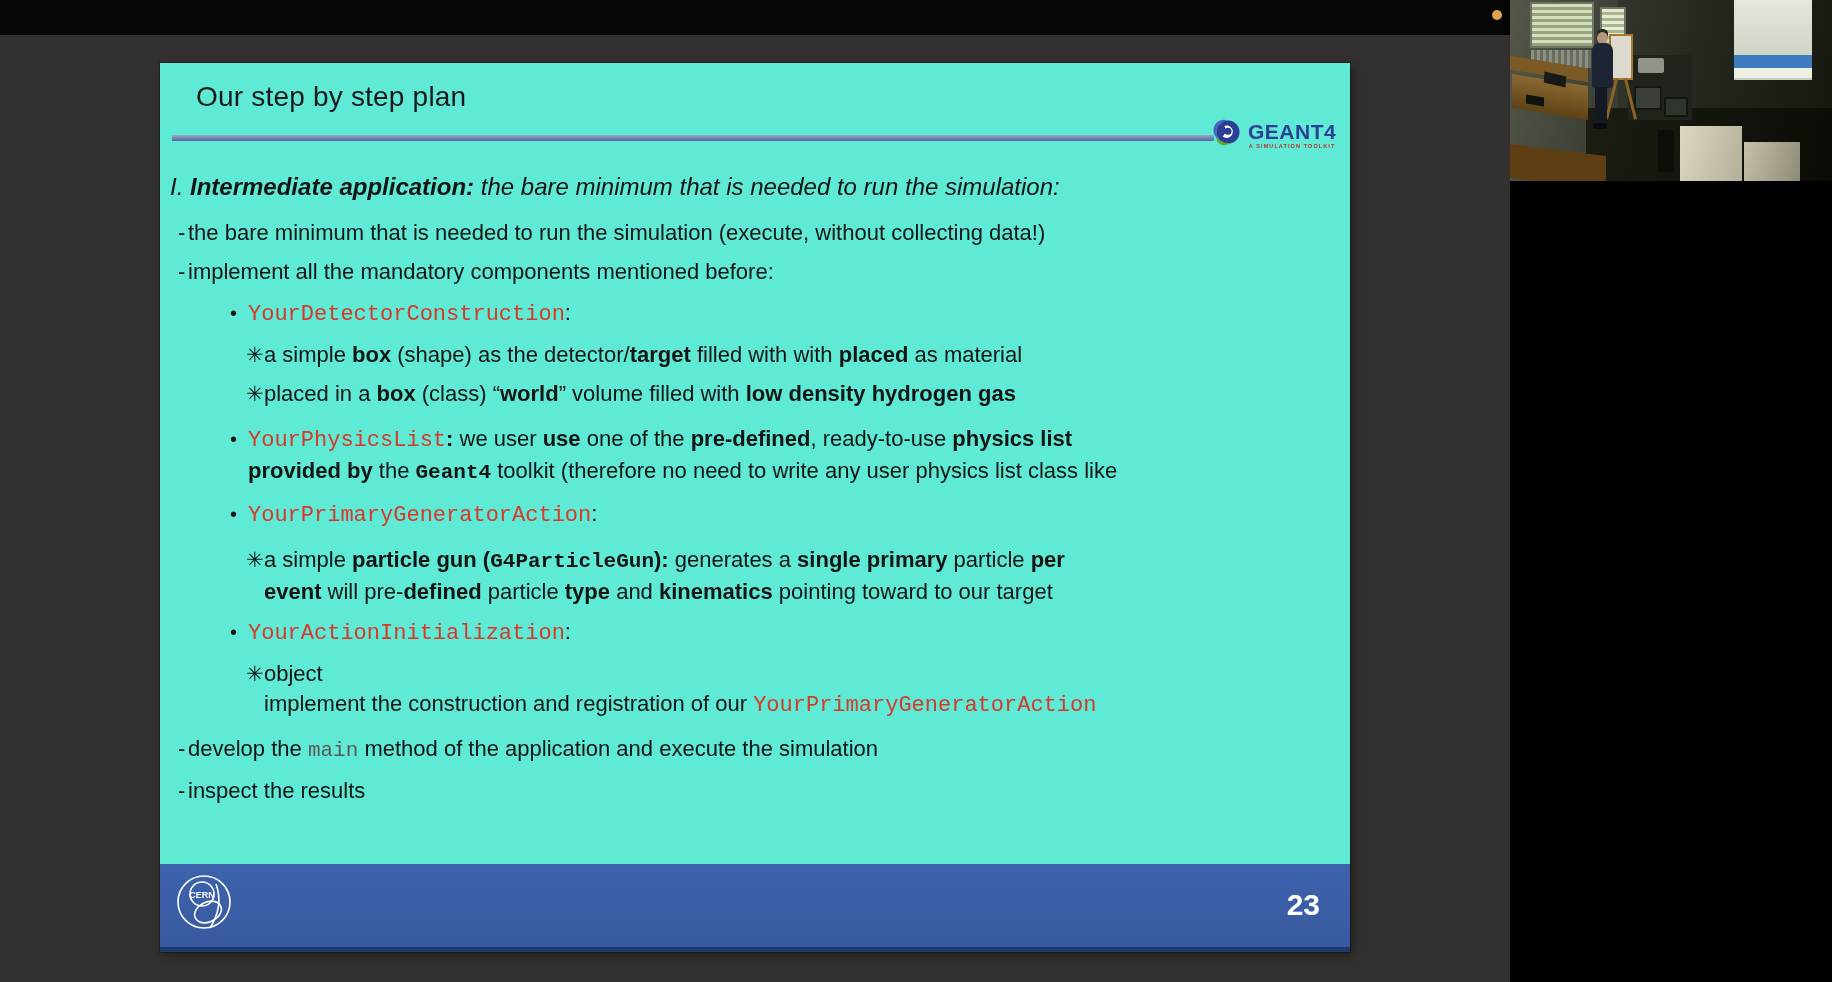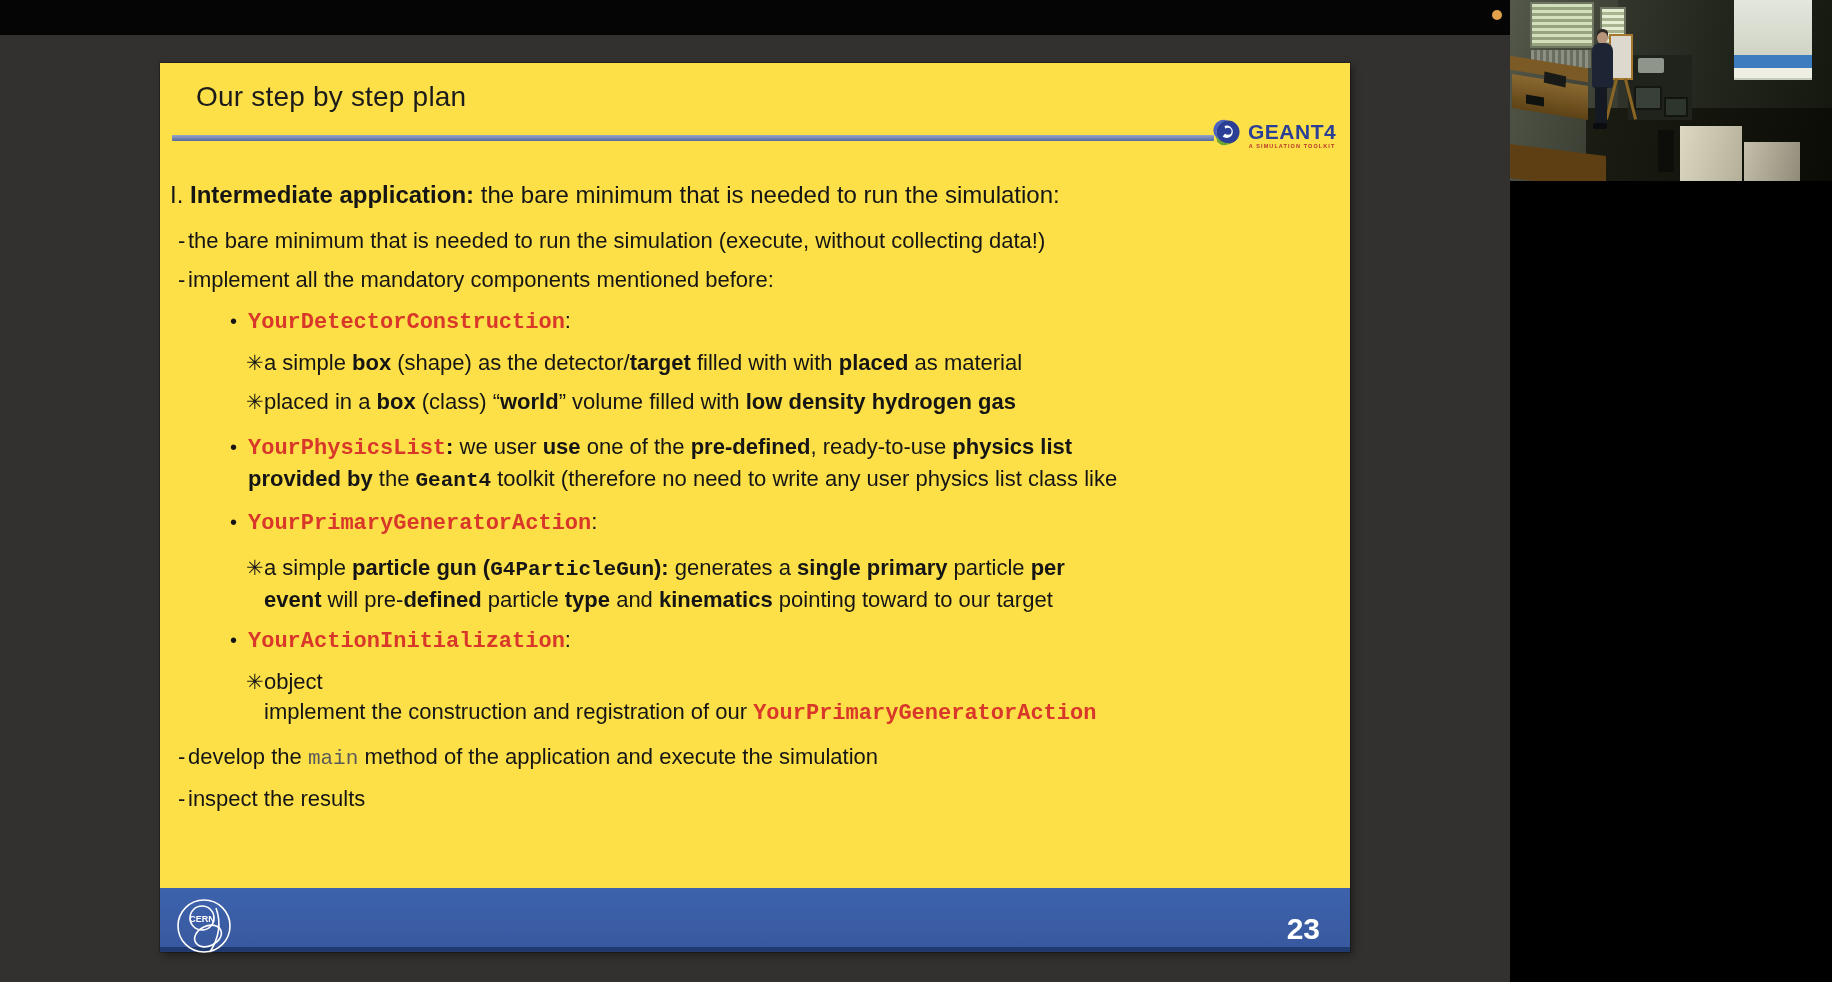--- a/index.html
+++ b/index.html
@@ -13,21 +13,21 @@
          font-family:"Liberation Sans",sans-serif;background:#000}
 
   
   .main-area{position:absolute;left:0;top:0;width:1510px;height:982px;background:#33312f}
   .top-bar{position:absolute;left:0;top:0;width:1510px;height:35px;background:#050505}
   .record-dot{position:absolute;left:1492px;top:10px;width:10px;height:10px;border-radius:50%;
               background:var(--record-dot)}
   .right-column{position:absolute;left:1510px;top:0;width:322px;height:982px;background:#000}
 
   
-  .slide{position:absolute;left:160px;top:63px;width:1190px;height:889px;background:#fde047;
+  .slide{position:absolute;left:160px;top:63px;width:1190px;height:889px;background:#5eead4;
          box-shadow:0 0 0 1px rgba(0,0,0,.25),3px 3px 8px rgba(0,0,0,.4)}
   .slide-title{position:absolute;left:36px;top:18px;font-size:28px;color:#1b1b1b;letter-spacing:.2px}
   .title-rule{position:absolute;left:12px;top:72px;width:1042px;height:6px;
               background:linear-gradient(to bottom,#97a6c8,#54689d);border-radius:1px}
 
   
   .geant-logo{position:absolute;left:1052px;top:54px;display:flex;align-items:center;gap:4px}
   .geant-text-wrap{display:flex;flex-direction:column;align-items:center;line-height:1}
   .geant-name{font-size:21px;font-weight:700;color:var(--geant-navy);letter-spacing:.5px}
   .geant-tagline{font-size:5.5px;font-weight:700;color:var(--tagline-red);letter-spacing:1.1px;margin-top:2px}
@@ -37,26 +37,26 @@
   .blk{position:relative;line-height:30px;font-size:22px}
   .blk.heading{padding-left:10px;font-size:24px}
   .blk.dash{padding-left:28px}
   .blk.dash .marker{position:absolute;left:10px;width:18px;text-align:left;padding-left:8px}
   .blk.bullet{padding-left:88px}
   .blk.bullet .marker{position:absolute;left:70px;font-size:20px}
   .blk.sub{padding-left:104px}
   .blk.sub .marker{position:absolute;left:86px;font-size:21px}
   .seg-b{font-weight:700}
   .seg-m{font-family:"Liberation Mono",monospace;font-size:21px;font-weight:700}
-  .seg-red{color:var(--accent-red);font-family:"Liberation Mono",monospace;font-weight:700;font-size:22px}
+  .seg-red{color:var(--accent-red);font-family:"Liberation Mono",monospace;font-weight:400;font-size:22px}
   .seg-gray{color:#5a5a5a;font-weight:400}
   .seg-m.seg-gray{font-weight:400}
 
   
-  .slide-footer{position:absolute;left:0;bottom:0;width:100%;height:64px;
+  .slide-footer{position:absolute;left:0;bottom:0;width:100%;height:88px;
                 background:linear-gradient(to bottom,#3d63ad,#38599f);
                 border-bottom:5px solid var(--footer-blue-dark)}
   .page-number{position:absolute;right:30px;top:24px;color:#fff;font-size:30px;font-weight:700}
   .cern-logo{position:absolute;left:12px;top:6px}
 
   
   .webcam{position:absolute;left:1510px;top:0;width:322px;height:181px;overflow:hidden;
           background:linear-gradient(105deg,#54584a 0%,#3e4236 30%,#2b2e25 55%,#1a1d15 78%,#101208 100%)}
   .wc{position:absolute}
   .wc-wall-dark{left:108px;top:0;width:214px;height:125px;
@@ -119,21 +119,21 @@
           <circle cx="18" cy="16" r="4" fill="#2b3f97"></circle>
         </svg>
       </span>
       <span class="geant-text-wrap">
         <span class="geant-name" style="text-transform:uppercase">Geant4</span>
         <span class="geant-tagline">A SIMULATION TOOLKIT</span>
       </span>
     </div>
 
     <div class="content" id="slide-content">
-        <div class="blk heading" style="margin-top: 16px;">
+        <div class="blk heading" style="margin-top: 8px; font-style: italic;">
           <div class="ln"><span>I.  </span><span class="seg-b">Intermediate application:</span><span> the bare minimum that is needed to run the simulation:</span></div>
         </div>
         <div class="blk dash" style="margin-top: 16px;">
           <span class="marker">-</span>
           <div class="ln"><span>the bare minimum that is needed to run the simulation (execute, without collecting data!)</span></div>
         </div>
         <div class="blk dash" style="margin-top: 9px;">
           <span class="marker">-</span>
           <div class="ln"><span>implement all the mandatory components mentioned before:</span></div>
         </div>

